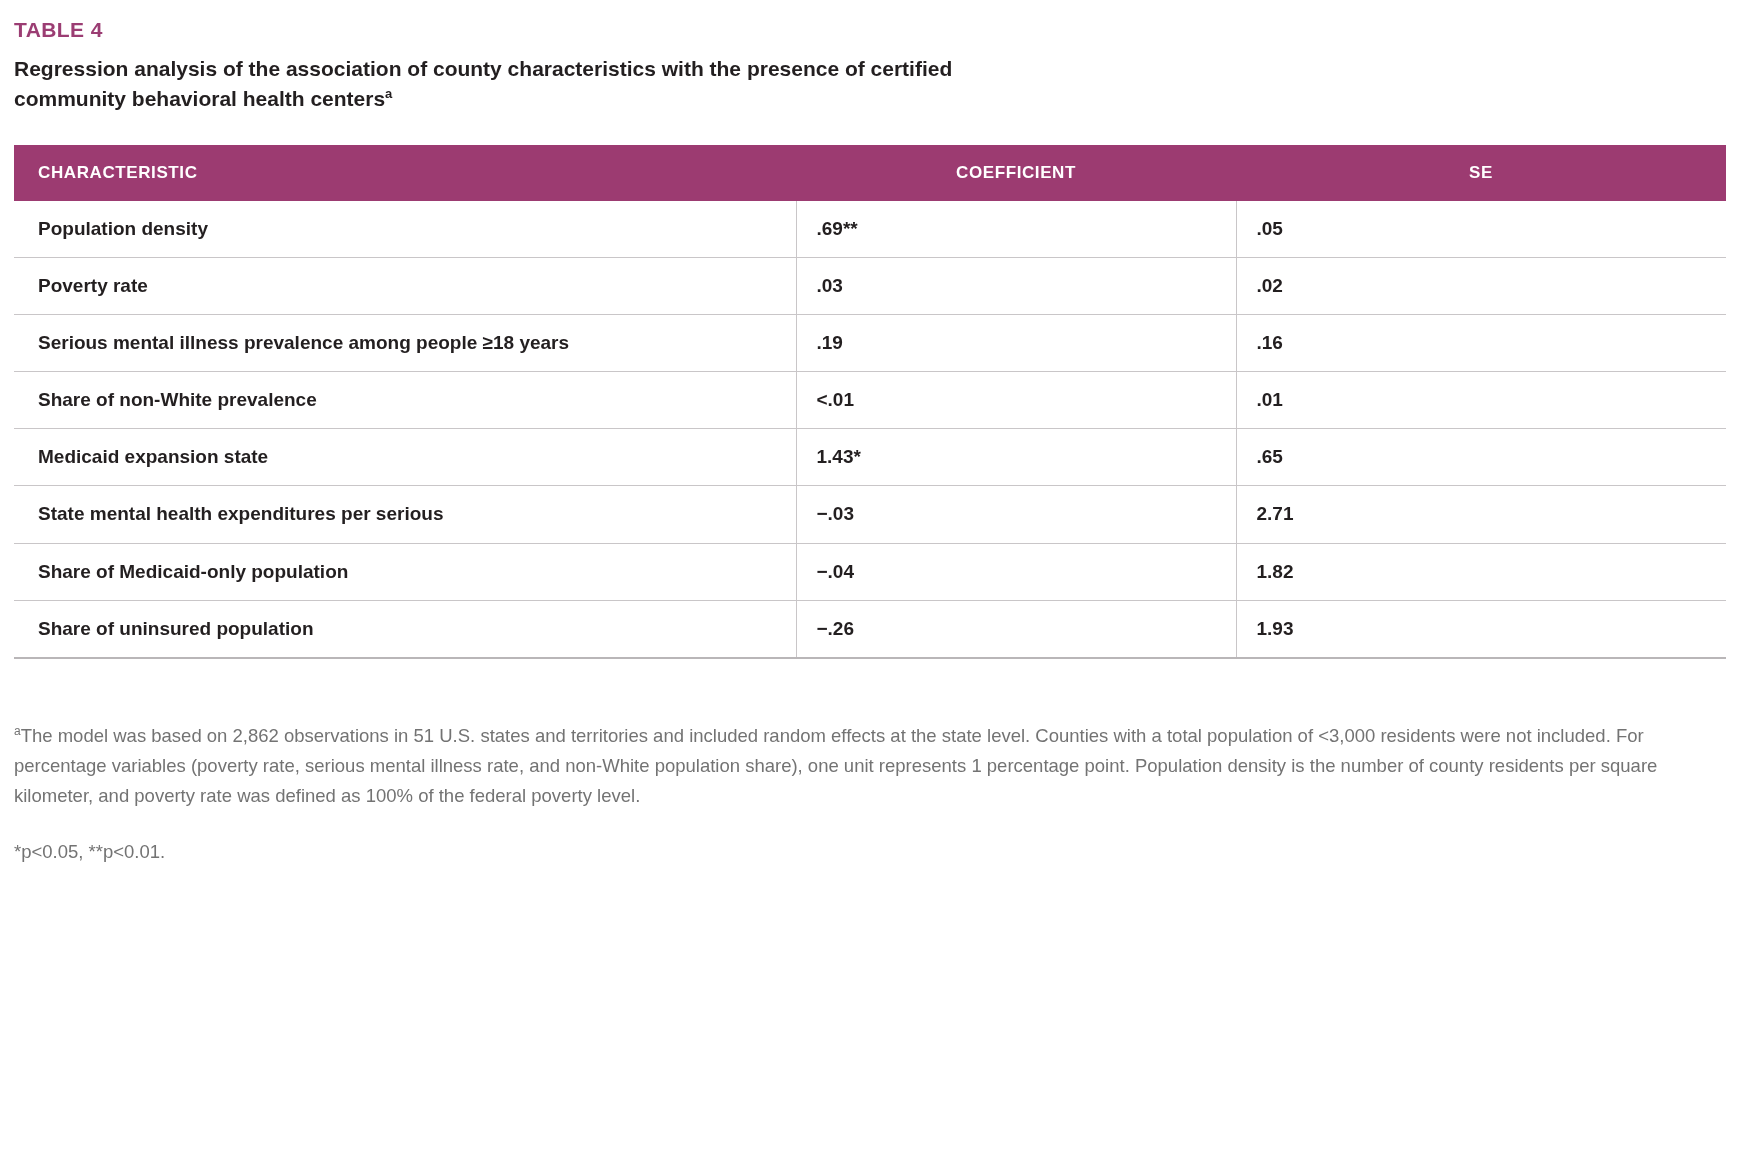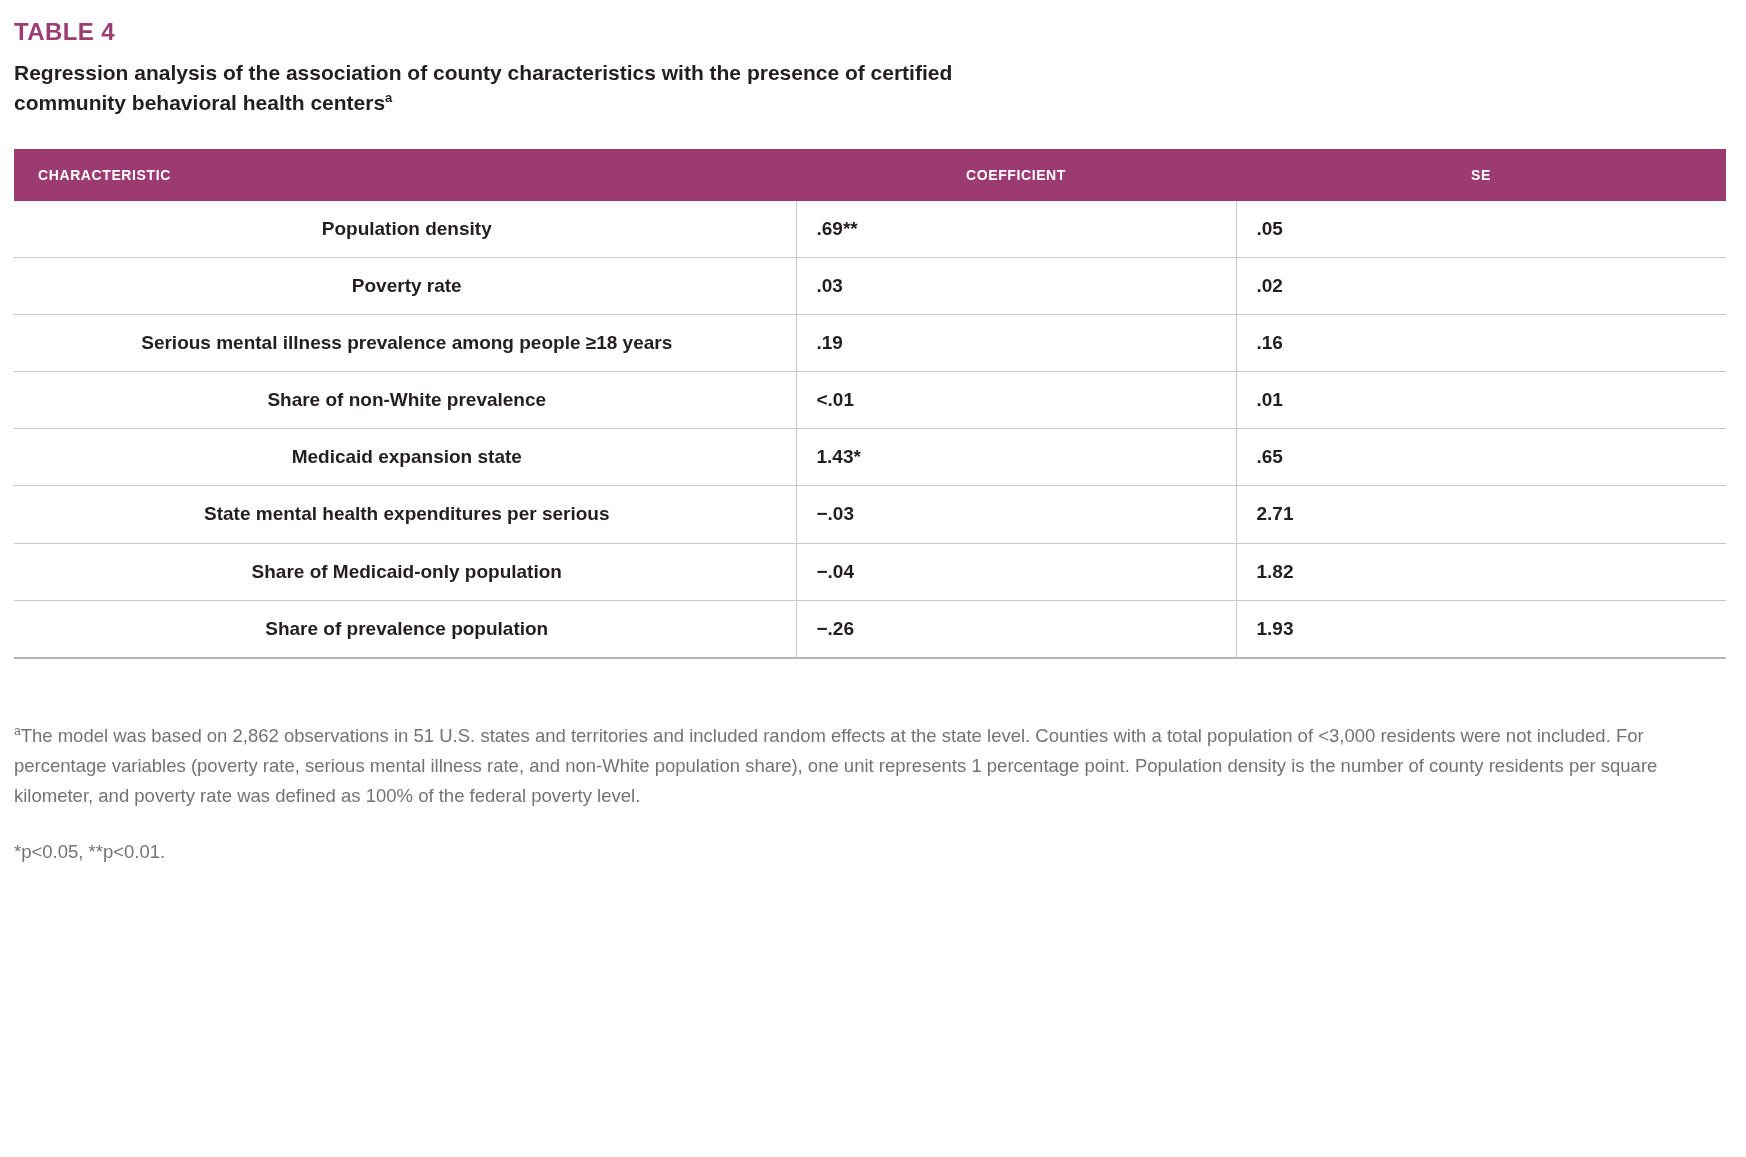--- a/index.html
+++ b/index.html
@@ -14,21 +14,21 @@
     color: #231f20;
     -webkit-font-smoothing: antialiased;
   }
   .page {
     padding: 18px 14px 0 14px;
     box-sizing: border-box;
     width: 1746px;
   }
   .table-label {
     color: #9b3d73;
-    font-size: 24px;
+    font-size: 21px;
     font-weight: bold;
     letter-spacing: 0.4px;
     margin: 0 0 12px 0;
   }
   .table-title {
     font-size: 21px;
     font-weight: bold;
     line-height: 1.45;
     color: #231f20;
     margin: 0 0 30px 0;
@@ -45,21 +45,21 @@
     table-layout: fixed;
     margin-bottom: 10px;
   }
   table.data col.c1 { width: 782px; }
   table.data col.c2 { width: 440px; }
   table.data col.c3 { width: 490px; }
 
   table.data thead th {
     background: #9c3b71;
     color: #ffffff;
-    font-size: 14px;
+    font-size: 17px;
     font-weight: bold;
     letter-spacing: 0.6px;
     padding: 18px 20px;
     text-align: center;
     border: none;
     height: 26px;
     box-sizing: border-box;
   }
   table.data thead th.left {
     text-align: left;
@@ -69,21 +69,21 @@
     font-size: 19px;
     font-weight: bold;
     color: #231f20;
     border-bottom: 1px solid #c9c6c8;
     padding: 14px 20px;
     text-align: left;
     vertical-align: top;
     line-height: 1.48;
   }
   table.data tbody td.char {
-    text-align: center;
+    text-align: left;
     padding-left: 24px;
     border-right: 1px solid #c9c6c8;
   }
   table.data tbody td.coef {
     border-right: 1px solid #c9c6c8;
   }
   table.data tbody tr:last-child td {
     border-bottom: 2px solid #b9b6b8;
   }
   .notes {
@@ -158,21 +158,21 @@
         <td class="char">State mental health expenditures per serious</td>
         <td class="coef">−.03</td>
         <td class="se">2.71</td>
       </tr>
       <tr>
         <td class="char">Share of Medicaid-only population</td>
         <td class="coef">−.04</td>
         <td class="se">1.82</td>
       </tr>
       <tr>
-        <td class="char">Share of prevalence population</td>
+        <td class="char">Share of uninsured population</td>
         <td class="coef">−.26</td>
         <td class="se">1.93</td>
       </tr>
     </tbody>
   </table>
 
   <div class="notes">
     <p class="note"><sup>a</sup><span>The model was based on 2,862 observations in 51 U.S. states and territories and included random effects at the state level. Counties with a total population of &lt;3,000 residents were not included. For percentage variables (poverty rate, serious mental illness rate, and non-White population share), one unit represents 1 percentage point. Population density is the number of county residents per square kilometer, and poverty rate was defined as 100% of the federal poverty level.</span></p>
     <p class="note last">*p&lt;0.05, **p&lt;0.01.</p>
   </div>

